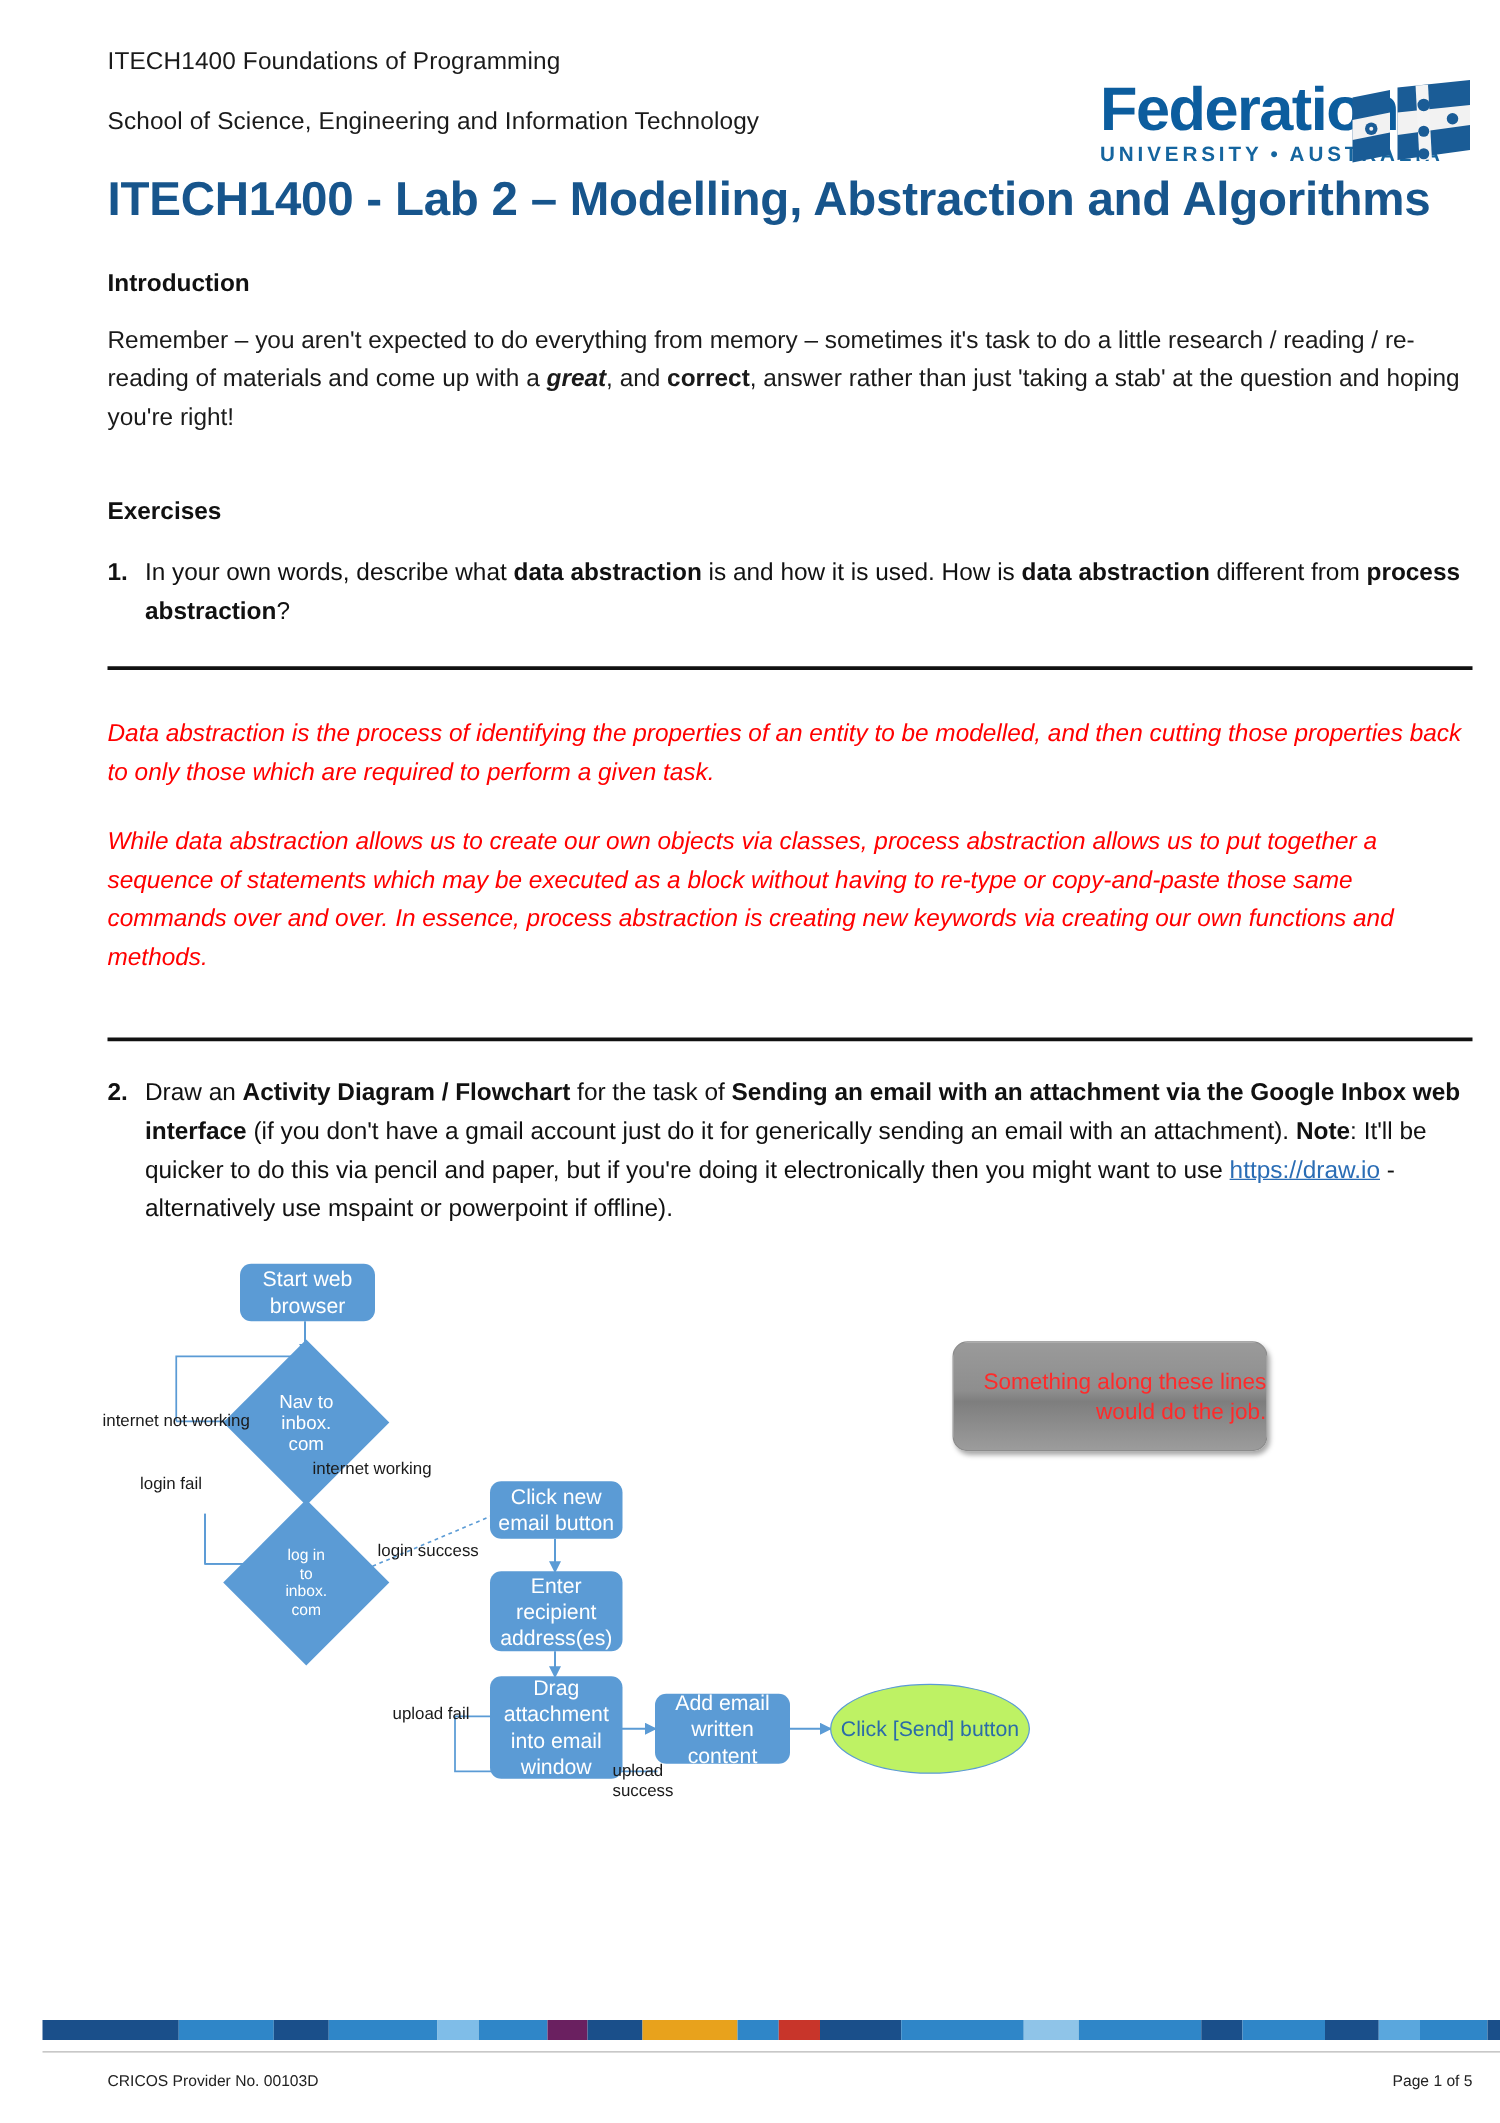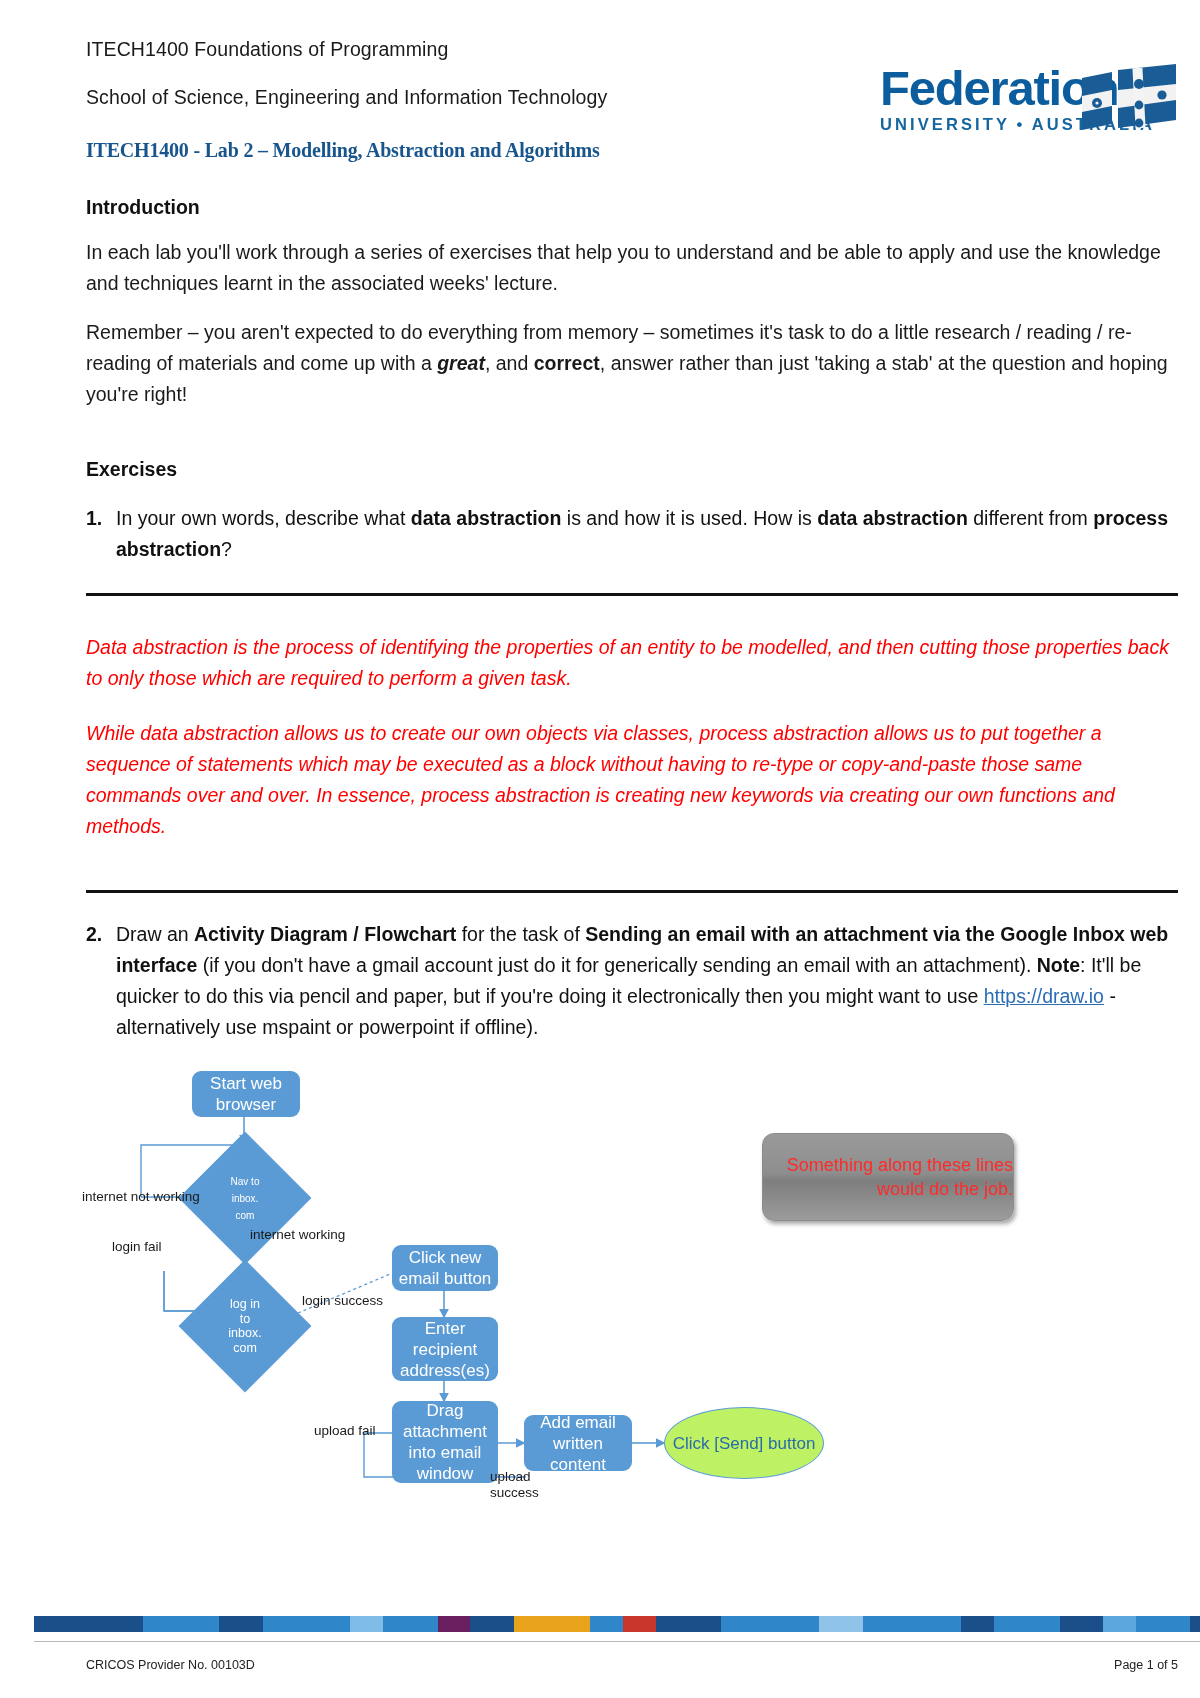--- a/index.html
+++ b/index.html
@@ -21,23 +21,22 @@
 
   .logo { position:absolute; right:54px; top:62px; width:296px; height:84px; }
   .logo-word { font-size:49px; font-weight:bold; color:#0c5d9e; letter-spacing:-1.2px;
                line-height:52px; font-family:"Liberation Sans", sans-serif; }
   .logo-sub { font-size:16.5px; font-weight:bold; color:#15659f; letter-spacing:3.1px;
               margin-top:1px; }
   .logo-flag { position:absolute; right:-8px; top:0px; width:106px; height:84px; }
 
   .doc-title {
     margin-top:30px;
-    font-size:20px; font-weight:bold; color:#17558c;
+    font-size:38px; font-weight:bold; color:#17558c;
     letter-spacing:-.2px;
-    font-family:Liberation Serif, serif;
   }
 
   
   h2.sec { font-size:19.5px; font-weight:bold; margin:34px 0 0 0; color:#111; }
   p.body { font-size:19.5px; line-height:31px; margin:18px 0 0 0; color:#1a1a1a; }
 
   .ol-item { display:flex; font-size:19.5px; line-height:31px; margin-top:22px; }
   .ol-num { font-weight:bold; width:30px; flex:0 0 30px; }
   .ol-txt { flex:1; }
   b { font-weight:bold; }
@@ -58,21 +57,21 @@
   .node.ell { border-radius:50%; background:#bef264; color:#2b6ca8; border:1.6px solid #5b9bd5; }
   .dia-wrap { position:absolute; }
   .dia {
     width:100%; height:100%;
     background:#5b9bd5;
     transform:rotate(45deg);
   }
   .dia-lbl {
     position:absolute; inset:0; display:flex; flex-direction:column;
     align-items:center; justify-content:center;
-    color:#fff; font-size:10px; line-height:17px; text-align:center;
+    color:#fff; font-size:15px; line-height:17px; text-align:center;
   }
   .edge-lbl { position:absolute; font-size:13.5px; color:#1a1a1a; white-space:nowrap; }
   .callout {
     position:absolute; left:676px; top:68px; width:252px; height:88px;
     border-radius:12px; border:1.5px solid #8c8c8c;
     background:linear-gradient(180deg,#9a9a9a 0%,#8e8e8e 45%,#7e7e7e 55%,#9c9c9c 100%);
     color:#ff2a2a; font-size:18px; line-height:24px;
     display:flex; align-items:center; justify-content:center; text-align:right;
     box-shadow:2px 3px 4px rgba(0,0,0,.35);
   }
@@ -113,21 +112,20 @@
       </g>
       <g fill="#f2f2f2">
         <circle cx="19" cy="41" r="1.6"></circle>
       </g>
     </svg>
   </div>
 
   <div class="doc-title">ITECH1400 - Lab 2 – Modelling, Abstraction and Algorithms</div>
 
   <h2 class="sec">Introduction</h2>
-  <p class="body">In each lab you'll work through a series of exercises that help you to understand and be able to apply and use the knowledge and techniques learnt in the associated weeks' lecture.</p>
   <p class="body"><span>Remember – you aren't expected to do everything from memory – sometimes it's task to do a little research / reading / re-reading of materials and come up with a </span><i class="bi">great</i><span>, and </span><b>correct</b><span>, answer rather than just 'taking a stab' at the question and hoping you're right!</span></p>
 
   <h2 class="sec" style="margin-top:48px">Exercises</h2>
 
   <div class="ol-item">
     <span class="ol-num">1.</span>
     <span class="ol-txt"><span>In your own words, describe what </span><b>data abstraction</b><span> is and how it is used. How is </span><b>data abstraction</b><span> different from </span><b>process abstraction</b><span>?</span></span>
   </div>
 
   <hr class="rule">

